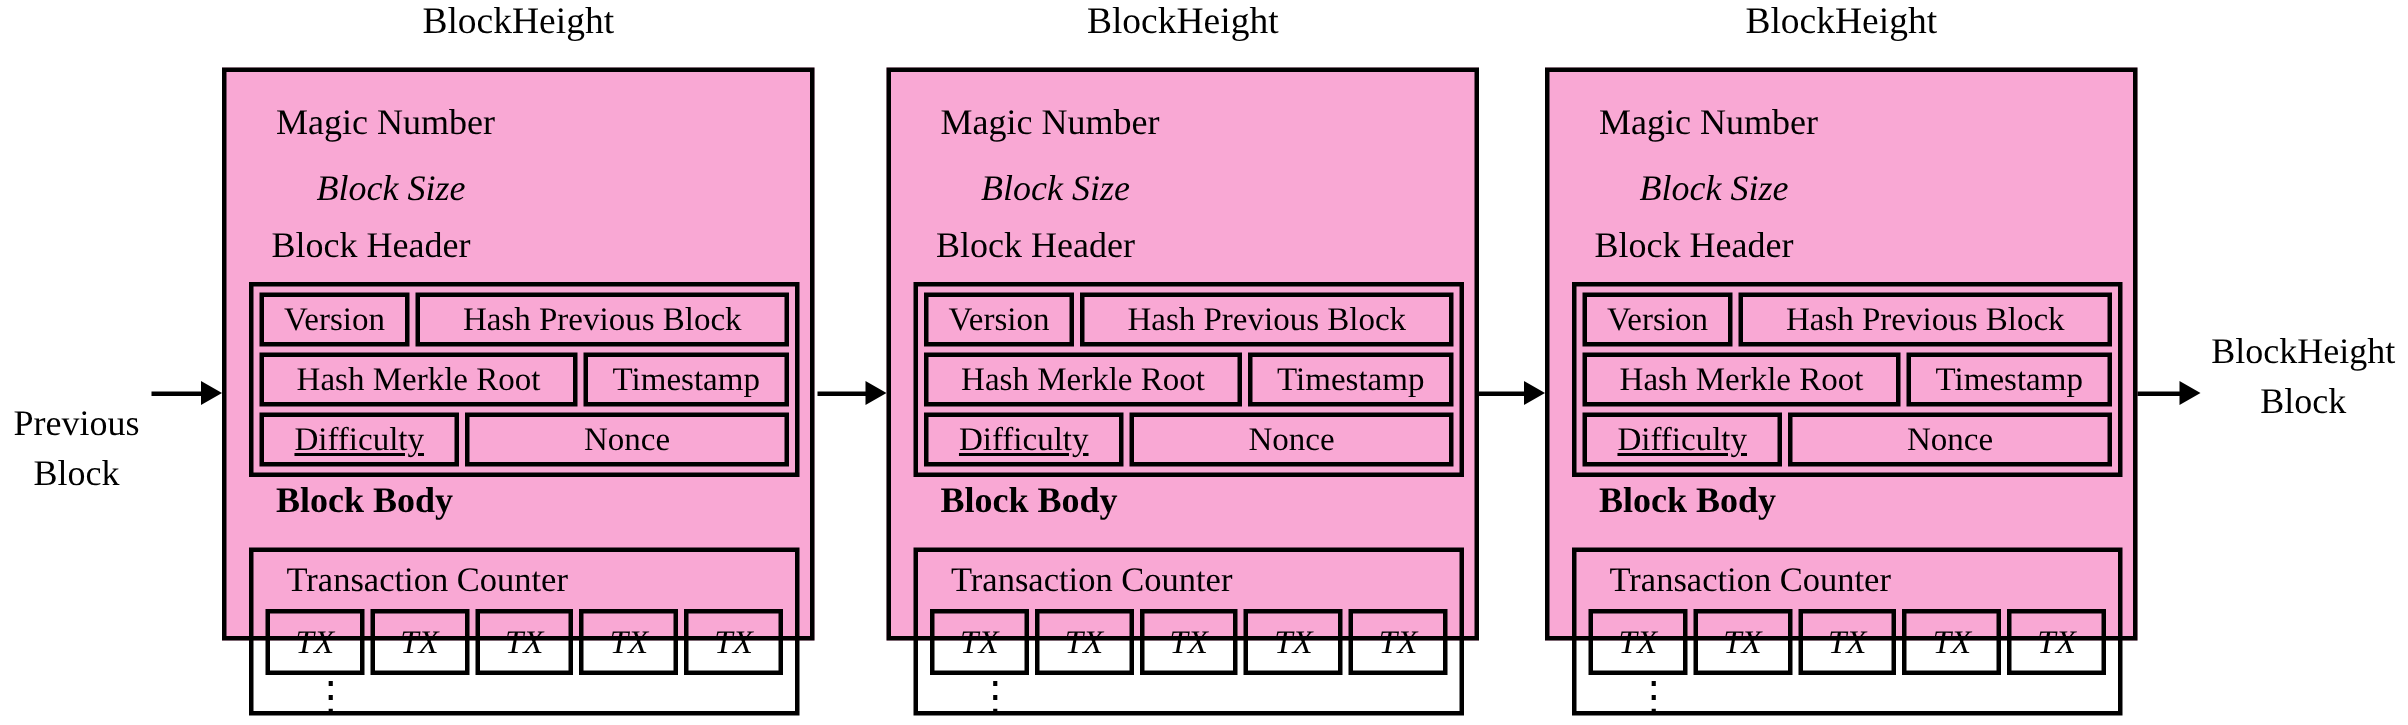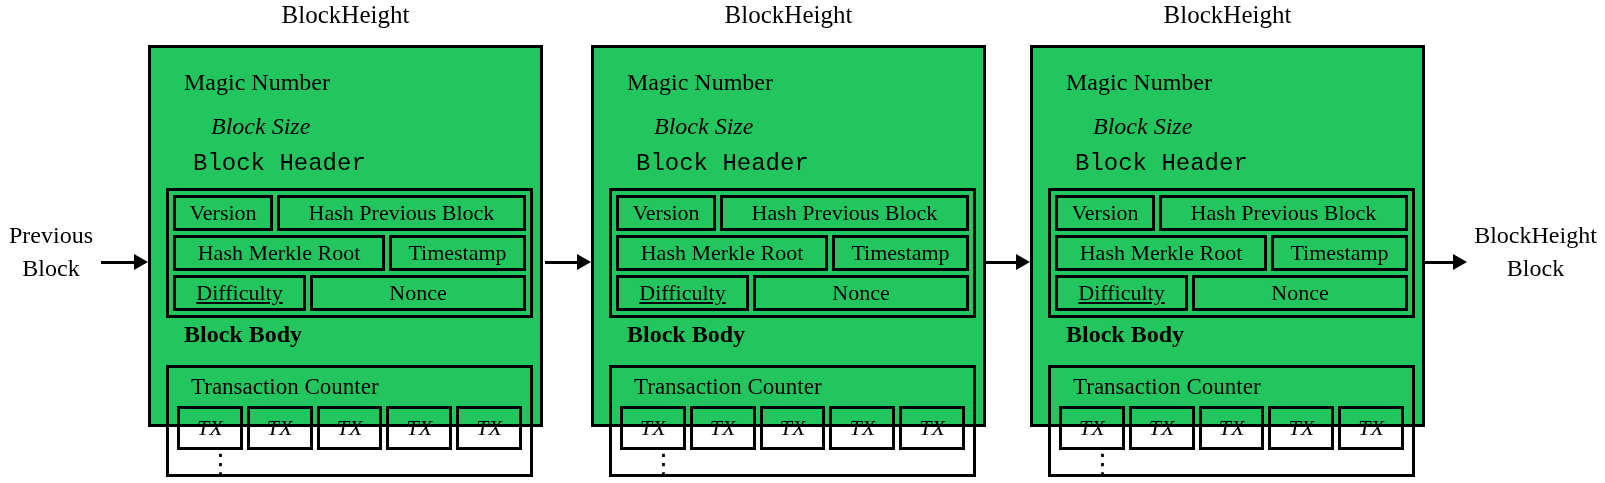--- a/index.html
+++ b/index.html
@@ -14,28 +14,28 @@
   
   .bh-label{
     position:absolute;top:1px;width:395px;
     text-align:center;font-size:25px;
   }
   .bh1{left:148px;} .bh2{left:591px;} .bh3{left:1030px;}
 
   
   .block{
     position:absolute;top:45px;width:395px;height:382px;
-    border:3px solid #000;box-sizing:border-box;background:#22c55e;
+    border:3px solid #000;box-sizing:border-box;background:#f9a8d4;
   }
   .blk1{left:148px;} .blk2{left:591px;} .blk3{left:1030px;}
 
   .lbl{position:absolute;font-size:24px;white-space:nowrap;line-height:28px;}
   .magic {left:33px;top:20px;}
   .size  {left:60px;top:64px;font-style:italic;}
-  .header{left:42px;top:102px;font-family:Liberation Mono, monospace;}
+  .header{left:30px;top:102px;}
   .bodyl {left:33px;top:272px;font-weight:bold;}
 
   
   .header-table{
     position:absolute;left:15px;top:140px;width:367px;height:130px;
     border:3px solid #000;box-sizing:border-box;
     padding:4px;display:flex;flex-direction:column;gap:4px;
   }
   .hrow{display:flex;gap:4px;flex:1;min-height:0;border-radius:16px;}
   .cell{
@@ -59,21 +59,21 @@
   .dots{
     position:absolute;left:38px;top:83px;
     font-size:27px;line-height:26px;font-style:normal;
   }
 
   
   .side-label{
     position:absolute;top:219px;
     font-size:24px;line-height:33px;text-align:center;white-space:nowrap;
   }
-  .prev{left:0px;width:102px;}
+  .prev{left:0px;width:102px;margin-top:48px;}
   .next{left:1466px;width:139px;}
 
   
   .arrow{position:absolute;top:254px;height:17px;}
   .arrow .shaft{position:absolute;left:0;right:11px;top:7px;height:3px;background:#000;}
   .arrow .head{
     position:absolute;right:0;top:0;width:0;height:0;
     border-left:14px solid #000;
     border-top:8.5px solid transparent;border-bottom:8.5px solid transparent;
   }

